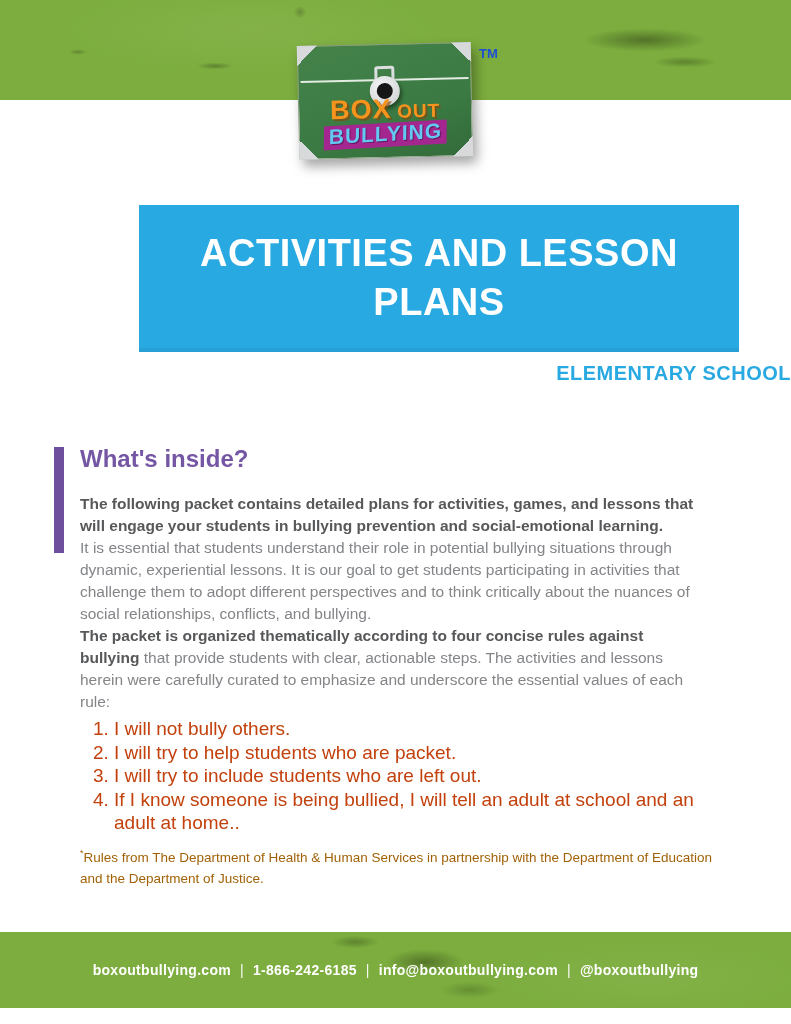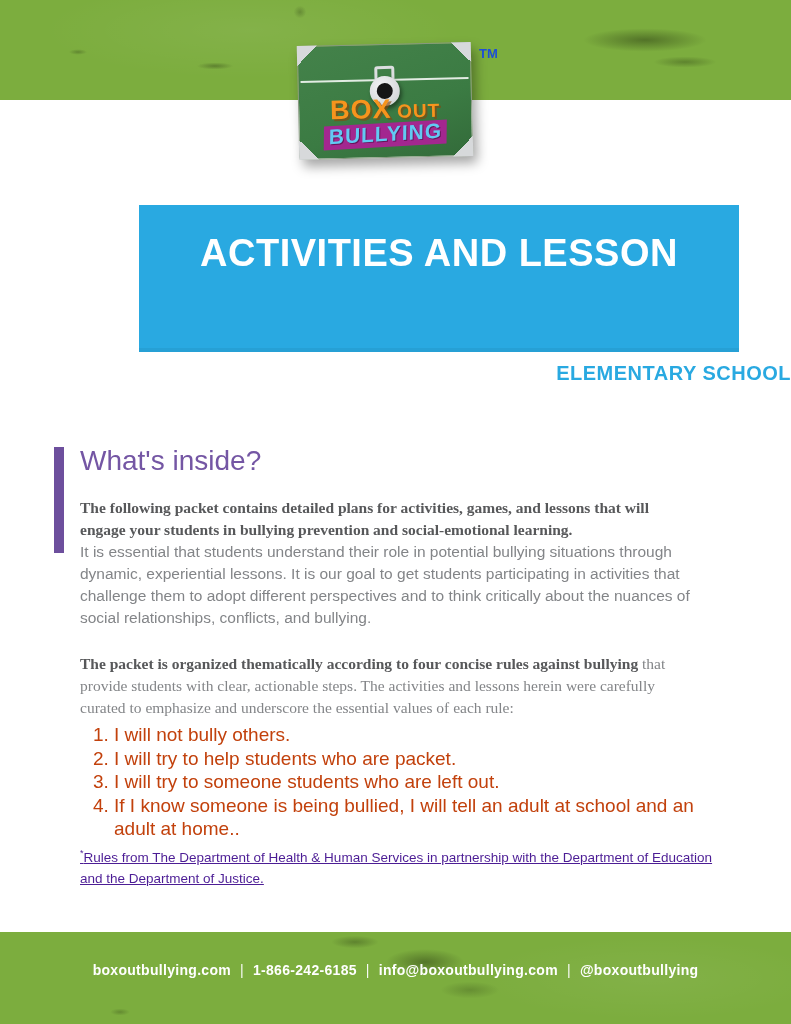--- a/index.html
+++ b/index.html
@@ -14,21 +14,21 @@
     background-color:var(--green,#7cad3e);
     background-image:
       radial-gradient(ellipse 95px 18px at 645px 40px, rgba(25,35,10,.42), rgba(25,35,10,0) 65%),
       radial-gradient(ellipse 45px 8px at 685px 62px, rgba(25,35,10,.30), rgba(25,35,10,0) 70%),
       radial-gradient(ellipse 26px 5px at 215px 66px, rgba(25,35,10,.32), rgba(25,35,10,0) 70%),
       radial-gradient(ellipse 13px 4px at 78px 52px, rgba(25,35,10,.28), rgba(25,35,10,0) 70%),
       radial-gradient(ellipse 9px 9px at 300px 12px, rgba(25,35,10,.25), rgba(25,35,10,0) 70%),
       radial-gradient(ellipse 300px 70px at 250px 30px, rgba(255,255,255,.06), rgba(255,255,255,0) 70%);
   }
   .band-bottom{
-    position:absolute;left:0;top:932px;width:791px;height:92px;
+    position:absolute;left:0;top:932px;width:791px;height:76px;
     background-color:var(--green,#7cad3e);
     background-image:
       radial-gradient(ellipse 60px 20px at 425px 30px, rgba(25,35,10,.40), rgba(25,35,10,0) 65%),
       radial-gradient(ellipse 34px 9px at 355px 10px, rgba(25,35,10,.30), rgba(25,35,10,0) 70%),
       radial-gradient(ellipse 42px 12px at 470px 58px, rgba(25,35,10,.22), rgba(25,35,10,0) 70%),
       radial-gradient(ellipse 14px 5px at 120px 80px, rgba(25,35,10,.25), rgba(25,35,10,0) 70%),
       radial-gradient(ellipse 250px 60px at 650px 46px, rgba(255,255,255,.05), rgba(255,255,255,0) 70%);
   }
   
   .logo-wrap{position:absolute;left:298px;top:44px;width:200px;height:120px;}
@@ -75,31 +75,31 @@
   }
   .subtitle{
     position:absolute;left:0;top:362px;width:100%;text-align:right;
     color:var(--blue,#29a9e1);font-size:20px;font-weight:bold;letter-spacing:.5px;
   }
   
   .accent-bar{position:absolute;left:54px;top:447px;width:10px;height:106px;background:var(--purple-bar,#6d4f9d);}
   .content{position:absolute;left:80px;top:445px;width:614px;}
   .section-heading{
     margin:0 0 20px 0;color:var(--purple-heading,#7456a4);
-    font-size:28px;font-weight:normal;
+    font-size:24px;font-weight:bold;
   }
   .para{margin:0;font-size:15.5px;line-height:22px;color:#838588;}
-  .para .bold{display:block;font-weight:bold;color:#57585a;font-family:Liberation Serif, serif;}
-  .para2{margin-top:24px;font-family:Liberation Serif, serif;}
+  .para .bold{display:block;font-weight:bold;color:#57585a;}
+  .para2{}
   .para2 .bold-inline{font-weight:bold;color:#57585a;}
   ol.rules{margin:4px 0 0 0;padding:0 0 0 34px;}
   ol.rules li{font-size:19px;line-height:23.5px;color:#c2410c;}
   .footnote{
     position:absolute;left:80px;top:843px;width:645px;
-    font-size:13.5px;line-height:21.5px;color:#4c1d95;text-decoration:underline;
+    font-size:13.5px;line-height:21.5px;color:#a16207;
   }
   .footnote sup{font-size:9px;}
   
   .footer-line{
     margin-top:30px;text-align:center;color:#ffffff;
     font-size:14px;font-weight:bold;letter-spacing:.3px;
   }
   .footer-line .sep{margin:0 9px;font-weight:normal;color:rgba(255,255,255,.95);}
 </style>
 </head>
@@ -124,38 +124,39 @@
         <div class="lg-line1"><span class="lg-box">BOX</span> <span class="lg-out">OUT</span></div>
         <div><span class="lg-line2">BULLYING</span></div>
       </div>
     </div>
     <div class="tm">TM</div>
   </div>
 
   <div class="banner">
     <div class="banner-title">
       <div>ACTIVITIES AND LESSON</div>
+      <div>PLANS</div>
     </div>
   </div>
 
   <div class="subtitle">ELEMENTARY SCHOOL</div>
 
   <div class="accent-bar"></div>
 
   <div class="content">
     <h2 class="section-heading">What's inside?</h2>
 
     <p class="para para1"><span class="bold">The following packet contains detailed plans for activities, games, and lessons that will engage your students in bullying prevention and social-emotional learning.</span><span>It is essential that students understand their role in potential bullying situations through dynamic, experiential lessons. It is our goal to get students participating in activities that challenge them to adopt different perspectives and to think critically about the nuances of social relationships, conflicts, and bullying.</span></p>
 
     <p class="para para2"><span class="bold-inline">The packet is organized thematically according to four concise rules against bullying</span> <span>that provide students with clear, actionable steps. The activities and lessons herein were carefully curated to emphasize and underscore the essential values of each rule:</span></p>
 
     <ol class="rules">
       <li><span>I will not bully others.</span></li>
       <li><span>I will try to help students who are packet.</span></li>
-      <li><span>I will try to someone students who are left out.</span></li>
+      <li><span>I will try to include students who are left out.</span></li>
       <li><span>If I know someone is being bullied, I will tell an adult at school and an adult at home..</span></li>
     </ol>
   </div>
 
   <div class="footnote"><sup>*</sup><span>Rules from The Department of Health &amp; Human Services in partnership with the Department of Education and the Department of Justice.</span></div>
 
   <div class="band-bottom">
     <div class="footer-line">
       <span>boxoutbullying.com</span><span class="sep">|</span><span>1-866-242-6185</span><span class="sep">|</span><span>info@boxoutbullying.com</span><span class="sep">|</span><span>@boxoutbullying</span>
     </div>

